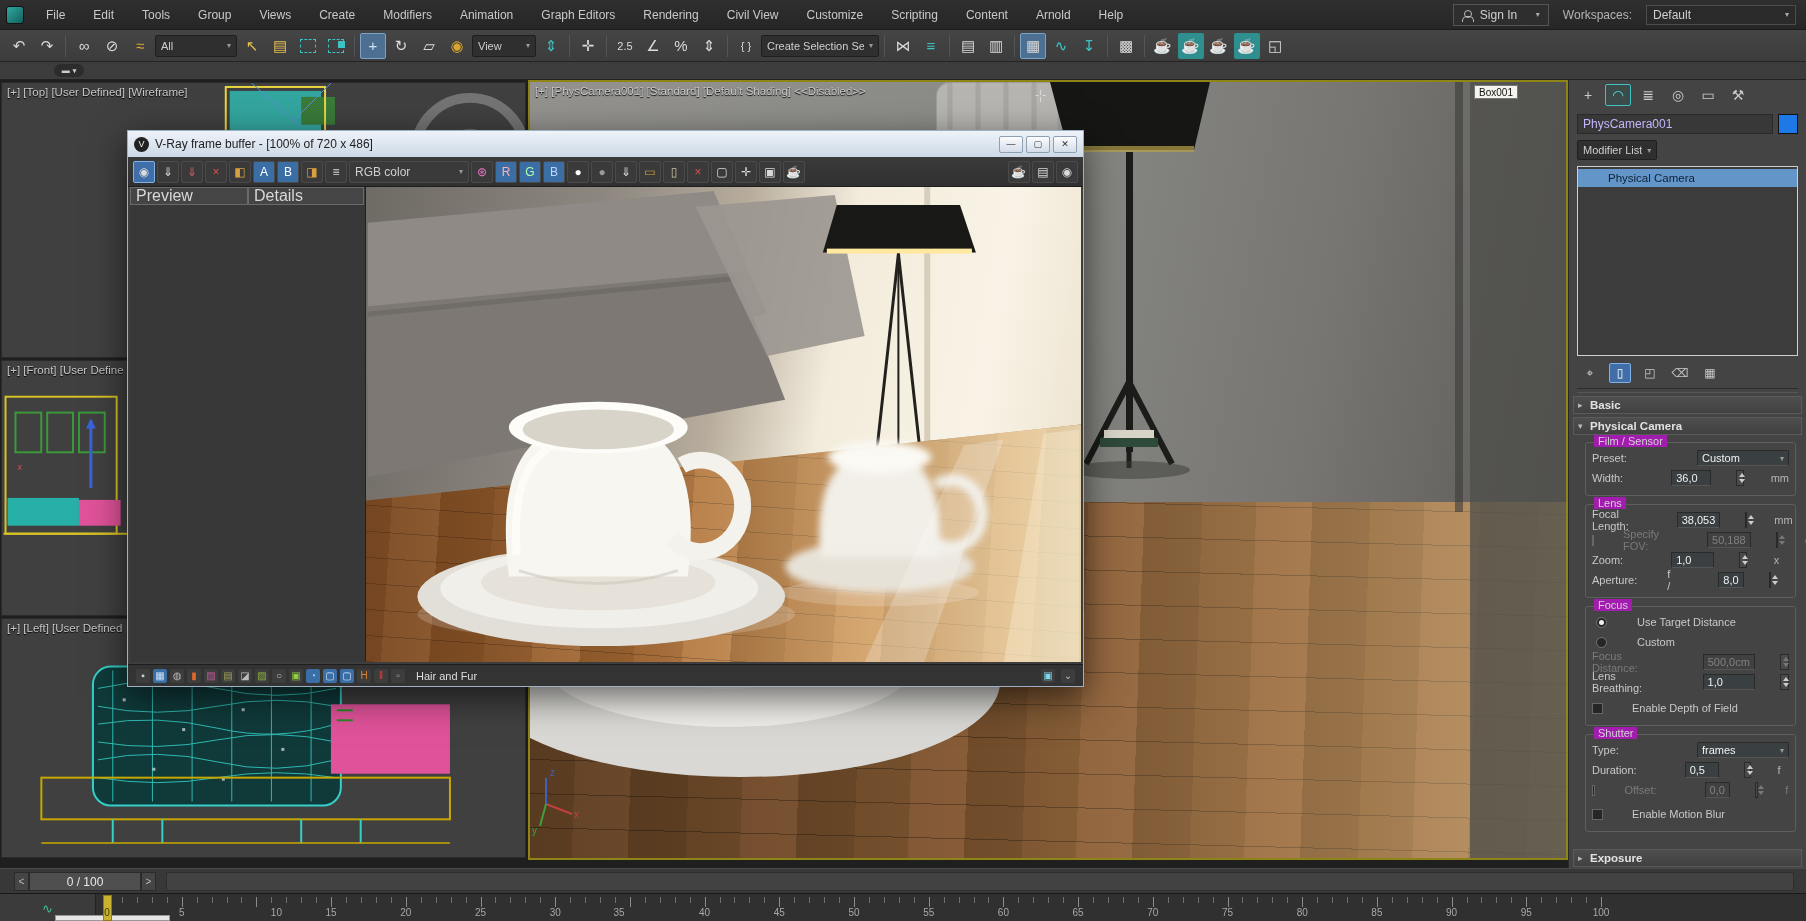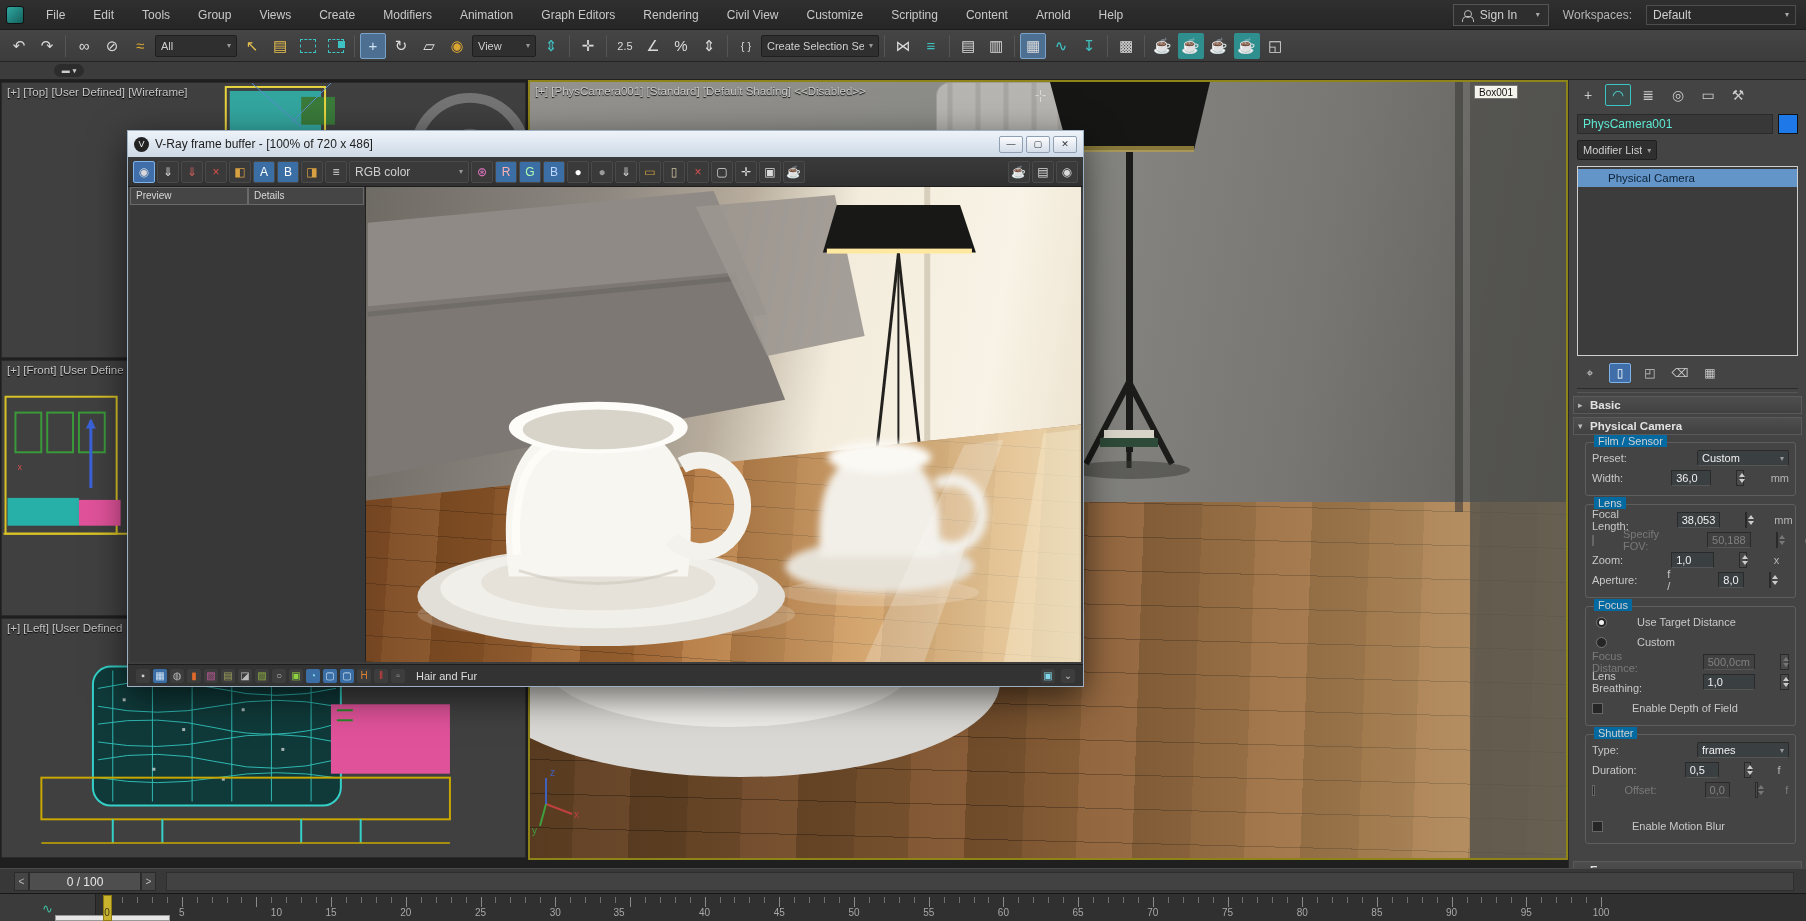--- a/index.html
+++ b/index.html
@@ -84,21 +84,21 @@
   .winbtn { width:24px; height:17px; background:linear-gradient(#fbfcfe,#d4dde8); border:1px solid #8fa0b4;
     font-size:9px; color:#333; display:flex; align-items:center; justify-content:center; border-radius:2px; }
   #vfb-toolbar { height:30px; background:linear-gradient(#3a3a3a,#303030); border-bottom:1px solid #1e1e1e;
     display:flex; align-items:center; gap:2px; padding:0 5px; }
   #vfb-toolbar .tbtn { width:22px; height:22px; font-size:12px; background:#3a3a3a; border:1px solid #4a4a4a; }
   #vfb-toolbar .tbtn.active { background:#3f6ea8; border-color:#7fb2e8; }
   #vfb-tb-right { margin-left:auto; display:flex; gap:2px; }
   #vfb-body { position:absolute; left:2px; top:56px; right:2px; bottom:24px; display:flex; }
   #vfb-history { width:236px; background:#383838; border-right:1px solid #222; }
   .hist-head { display:flex; }
-  .hist-col { height:18px; line-height:16px; font-size:10px; color:#d8d8d8; border:1px solid #6a6a6a;
+  .hist-col { height:18px; line-height:16px; font-size:16px; color:#d8d8d8; border:1px solid #6a6a6a;
     background:#454545; padding:0 5px; }
   #vfb-img { position:relative; flex:1; background:#111; overflow:hidden; }
   .r-bg { position:absolute; inset:0;
     background:linear-gradient(100deg,#6e6a64 0%,#8d8780 30%,#b7ac9c 48%,#f3ecdc 62%,#f8f3e6 82%,#eadfca 100%); }
   .r-table { position:absolute; left:0; bottom:0; width:100%; height:100%;
     clip-path:polygon(0 66%, 100% 50%, 100% 100%, 0 100%);
     background:
       linear-gradient(to right, rgba(60,25,5,.45), rgba(150,90,40,.05) 40%, rgba(255,225,170,.5) 75%, rgba(255,245,210,.75)),
       repeating-linear-gradient(4deg, rgba(0,0,0,.22) 0 1px, transparent 1px 26px),
       repeating-linear-gradient(94deg, #a26a38 0 48px, #b57b46 48px 96px, #96602f 96px 150px); }
@@ -110,38 +110,38 @@
   #vfb-status-right { margin-left:auto; display:flex; gap:6px; color:#9ab; font-size:10px; }
 
   
   #cmdpanel { position:absolute; left:1568px; top:80px; width:238px; height:788px;
     background:#444444; border-left:1px solid #2a2a2a; font-size:11px; overflow:hidden; }
   .cp-tabs { display:flex; gap:4px; padding:4px 6px; align-items:center; }
   .cptab { width:26px; height:22px; display:flex; align-items:center; justify-content:center;
     font-size:14px; color:#ccc; }
   .cptab.active { border:1px solid #3fc2c2; background:#3c4a4a; color:#4fd8d8; border-radius:2px; }
   .cp-name-row { display:flex; gap:5px; padding:4px 8px; align-items:center; }
-  .cp-name { flex:1; height:20px; background:#383838; border:1px solid #2a2a2a; color:#5eead4;
+  .cp-name { flex:1; height:20px; background:#383838; border:1px solid #2a2a2a; color:#c4b5fd;
     font-family:"Liberation Sans",sans-serif; font-size:12px; padding:0 5px; }
   .cp-swatch { width:20px; height:20px; background:#1e78e8; border:1px solid #111; }
   .cp-modlist { margin:2px 8px; height:20px; }
   .cp-stack { margin:4px 8px; height:190px; background:#3c3c3c; border:1px solid #cfcfcf; }
   .stack-sel { margin-top:2px; height:18px; line-height:18px; background:#6495c8; color:#0d2238;
     padding-left:30px; font-size:11.5px; }
   .cp-stackbtns { display:flex; gap:8px; padding:3px 10px; align-items:center; }
   .sbtn { width:22px; height:20px; display:flex; align-items:center; justify-content:center; color:#c8c8c8; font-size:12px; }
   .sbtn.active { background:#3f6ea8; border:1px solid #7fb2e8; color:#fff; border-radius:2px; }
   .cp-splitter { height:5px; margin:2px 8px; border-top:1px solid #2c2c2c; border-bottom:1px solid #565656; }
   .rollout { margin:3px 4px 0 4px; }
   .ro-head { height:18px; background:linear-gradient(#4e4e4e,#414141); border:1px solid #5a5a5a;
     display:flex; align-items:center; font-weight:bold; color:#e2e2e2; padding:0 4px; font-size:11.5px; }
   .ro-arrow { width:12px; font-size:9px; color:#bbb; font-weight:normal; }
   .ro-body { padding:2px 4px 6px 10px; }
   .group { border:1px solid #5e5e5e; border-radius:3px; margin:5px 2px 8px 2px; padding:4px 6px 6px 6px; position:relative; }
-  .group-title { position:absolute; top:-8px; left:8px; background:#0369a1; padding:0 4px; color:#d2d2d2; }
+  .group-title { position:absolute; top:-8px; left:8px; background:#a21caf; padding:0 4px; color:#d2d2d2; }
   .row { display:flex; align-items:center; height:18px; margin:2px 0;gap:24px; }
   .lbl { color:#c8c8c8; }
   .lbl.dis, .unit.dis { color:#7a7a7a; }
   .spacer { flex:1; }
   .field { background:#3a3f42; border:1px solid #2a2a2a; border-bottom-color:#555; height:16px;
     line-height:15px; color:#f0f0f0; padding:0 4px; text-align:left; }
   .field.num { text-align:left; width:62px; }
   .field.dis { color:#808080; background:#414141; }
   .w86 { width:92px; }
   .unit { color:#b5b5b5; margin-left:3px; width:24px; }
@@ -636,21 +636,21 @@
             <span class="unit">f</span>
           </div>
           <div class="row">
             <span class="chk"></span>
             <span class="lbl dis">Offset:</span>
               <span class="spacer"></span>
             <span class="field num dis">0,0</span>
             <span class="spin dis"></span>
             <span class="unit dis">f</span>
           </div>
-          <div class="row" style="margin-top:18px">
+          <div class="row" style="margin-top:6px">
             <span class="chk"></span>
             <span class="lbl">Enable Motion Blur</span>
           </div>
         </div>
 
       </div>
     </div>
 
     <div class="rollout">
       <div class="ro-head">

